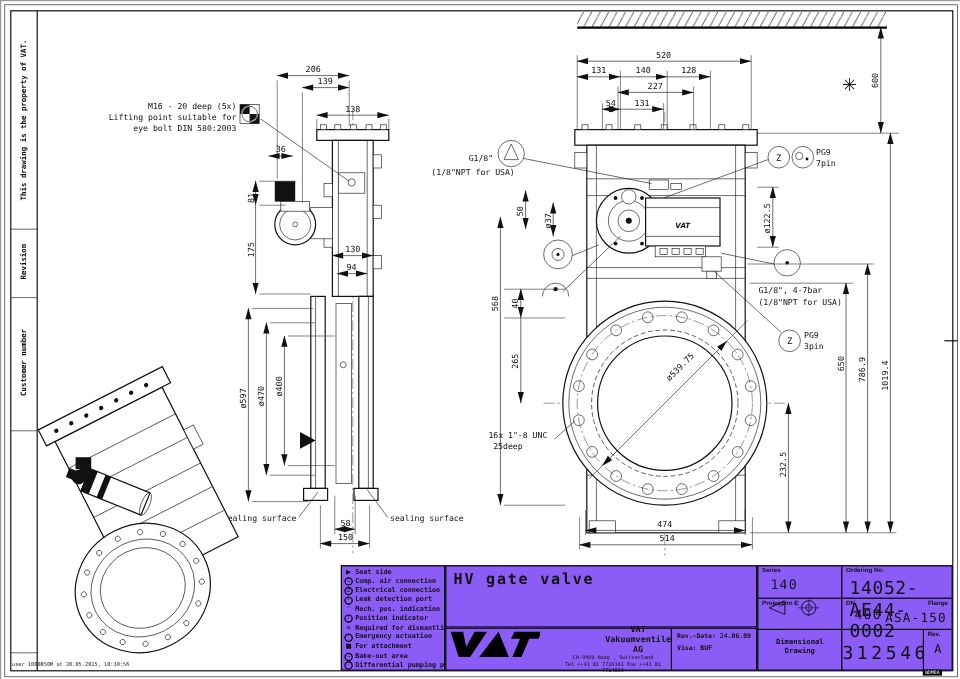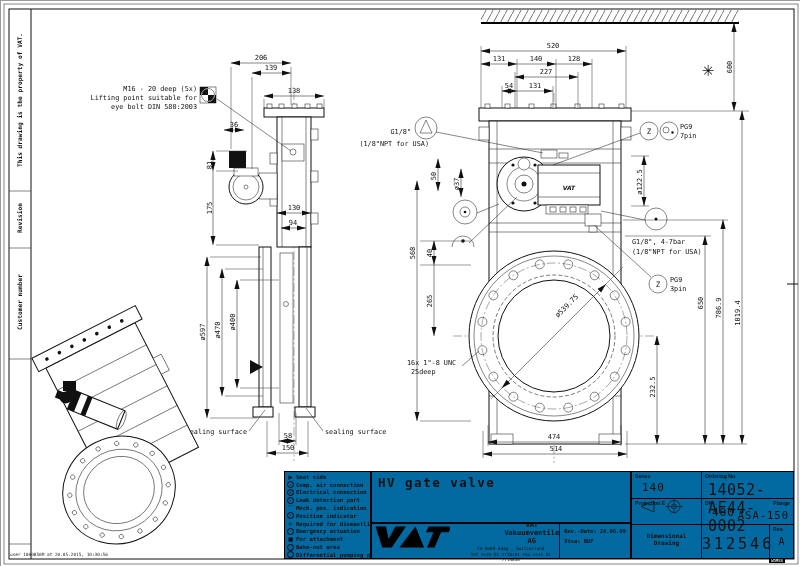--- a/index.html
+++ b/index.html
@@ -18,21 +18,21 @@
   .cl{stroke:#555;stroke-width:.5;stroke-dasharray:9 2.5 2 2.5;fill:none}
   .dsh{stroke:#222;stroke-width:.6;stroke-dasharray:4 2.2;fill:none}
   .fd{fill:#111;stroke:none}
   text.dt{font:7px "DejaVu Sans Mono",monospace;fill:#111}
   text.nt{font:6.8px "DejaVu Sans Mono",monospace;fill:#111}
   text.st{font:15px "DejaVu Sans",sans-serif;fill:#111}
   text.zt{font:7.5px "DejaVu Sans Mono",monospace;fill:#111}
   text.vt{font:italic 700 6px "DejaVu Sans",sans-serif;fill:#111}
   text.side{font:6.2px "DejaVu Sans Mono",monospace;fill:#111;font-weight:bold}
   
-  .blk{position:absolute;border:1.2px solid #000;background:#0369a1;}
+  .blk{position:absolute;border:1.2px solid #000;background:#8b5cf6;}
   .legend{left:283px;top:470px;width:87px;height:88px;padding:1px 0 0 2px;}
   .lrow{display:flex;align-items:center;height:7.8px;gap:2px;}
   .llab{font:bold 5.6px "DejaVu Sans Mono",monospace;white-space:nowrap;}
   .lsym{display:inline-flex;width:7px;height:7px;align-items:center;justify-content:center;
         font:5.5px "DejaVu Sans",sans-serif;flex:0 0 7px;}
   .lsym.c{border:.7px solid #000;border-radius:50%;font-size:4.3px;}
   .titlebox{left:370px;top:470px;width:260px;height:52px;padding:3px 0 0 6px;}
   .title{font:bold 12.5px "DejaVu Sans Mono",monospace;letter-spacing:1.5px;}
   .companystrip{left:370px;top:522px;width:260px;height:36px;display:flex;}
   .logocell{width:92px;display:flex;align-items:center;justify-content:center;}

